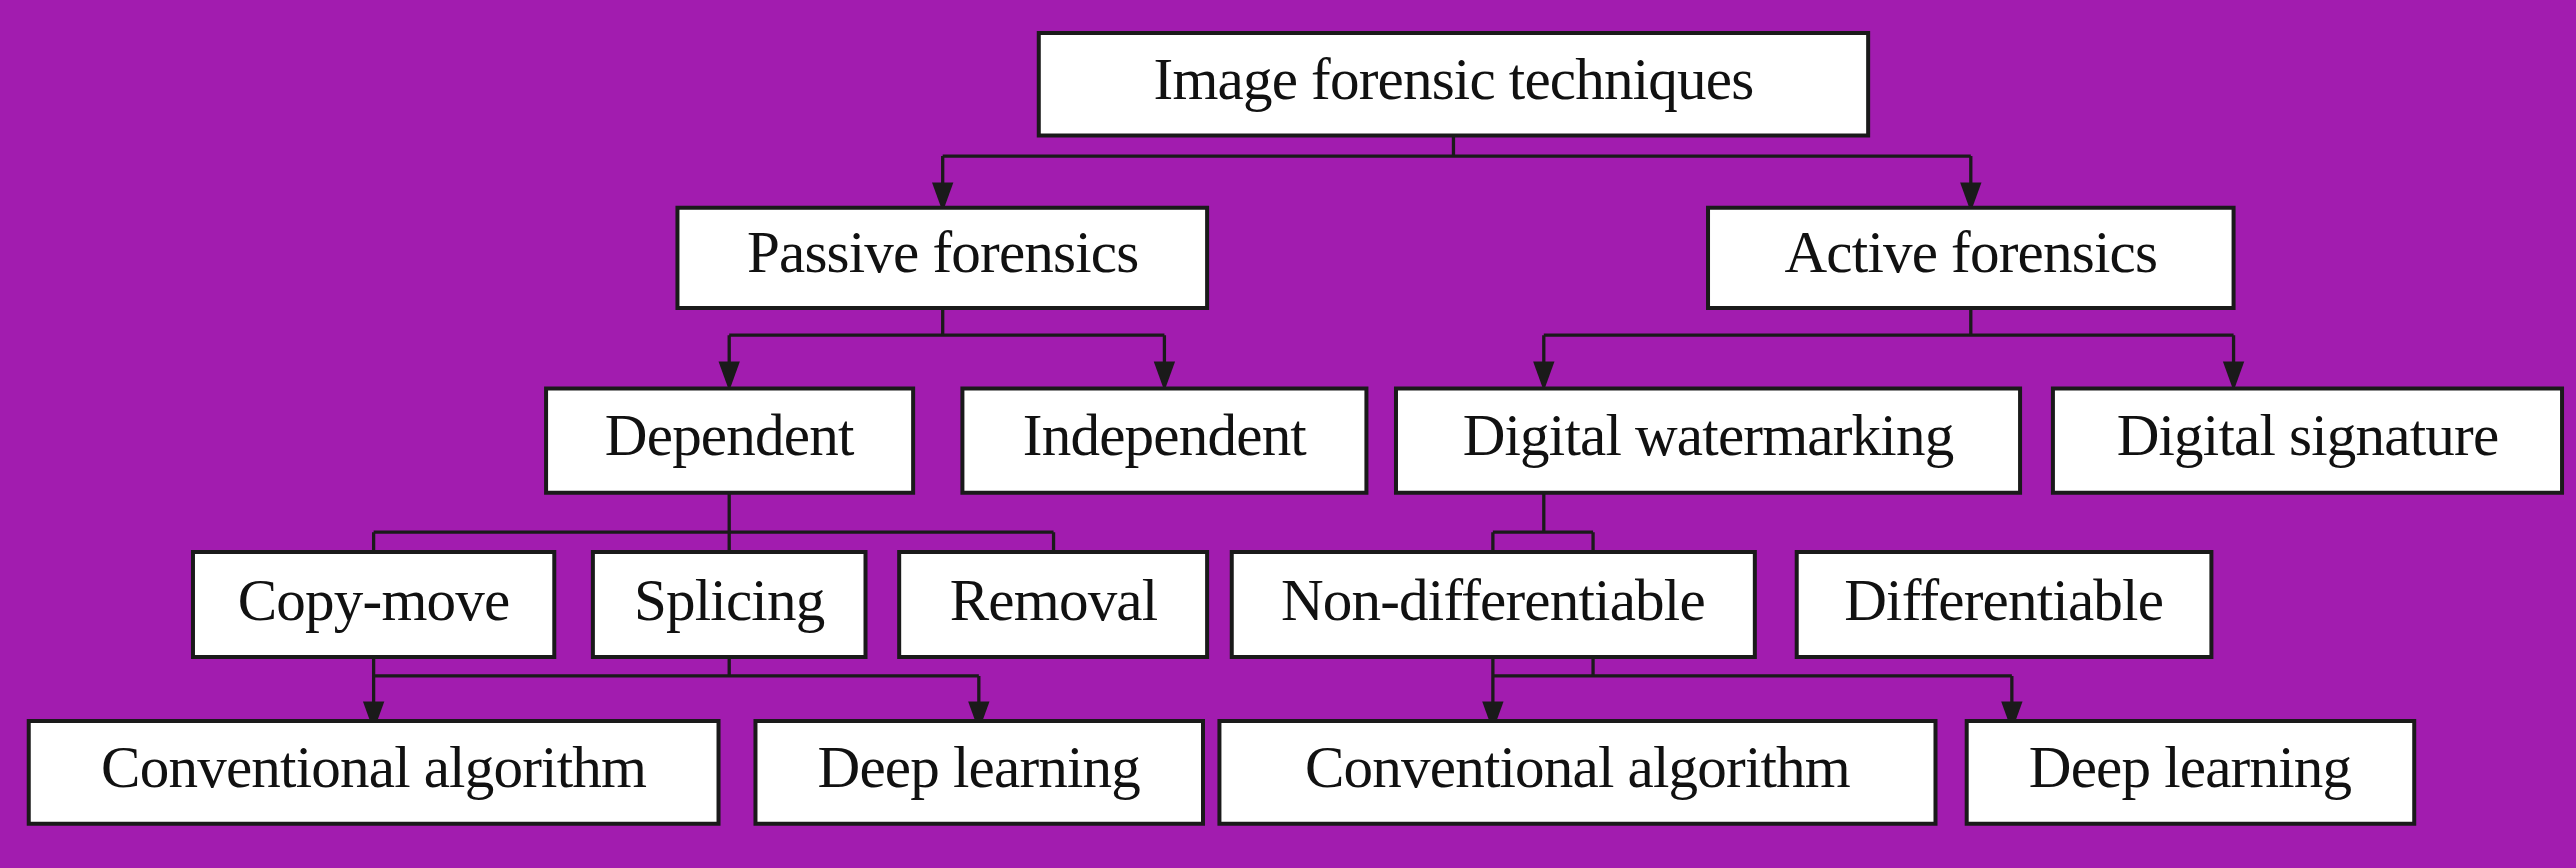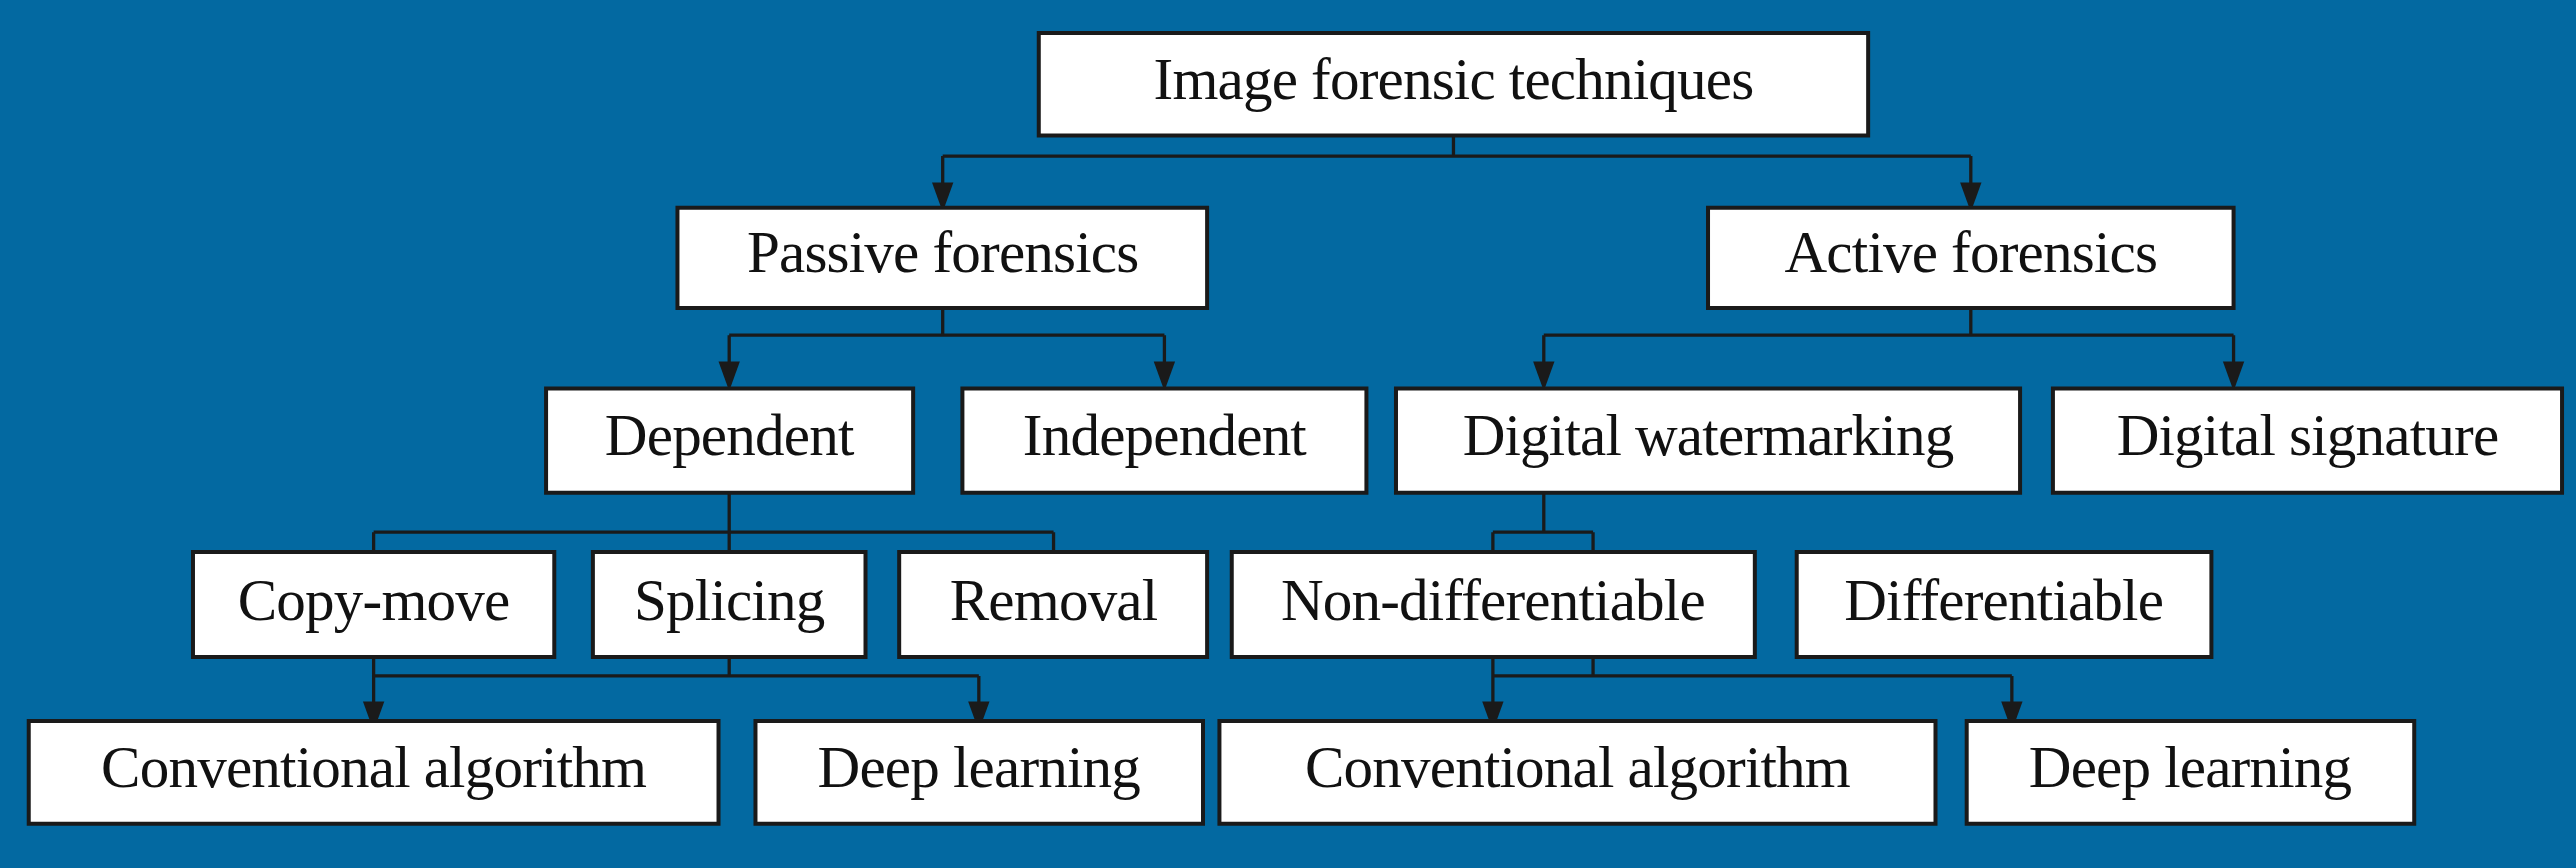--- a/index.html
+++ b/index.html
@@ -11,21 +11,21 @@
   body {
     width: 2576px;
     height: 869px;
     font-family: "Liberation Serif", "DejaVu Serif", serif;
     overflow: hidden;
   }
   #diagram-root {
     position: relative;
     width: 2576px;
     height: 869px;
-    background: #0369a1;
+    background: #a21caf;
   }
   svg#tree-svg {
     display: block;
     width: 2576px;
     height: 869px;
   }
   .node-box {
     fill: #ffffff;
     stroke: #1a1a1a;
     stroke-width: 4;

